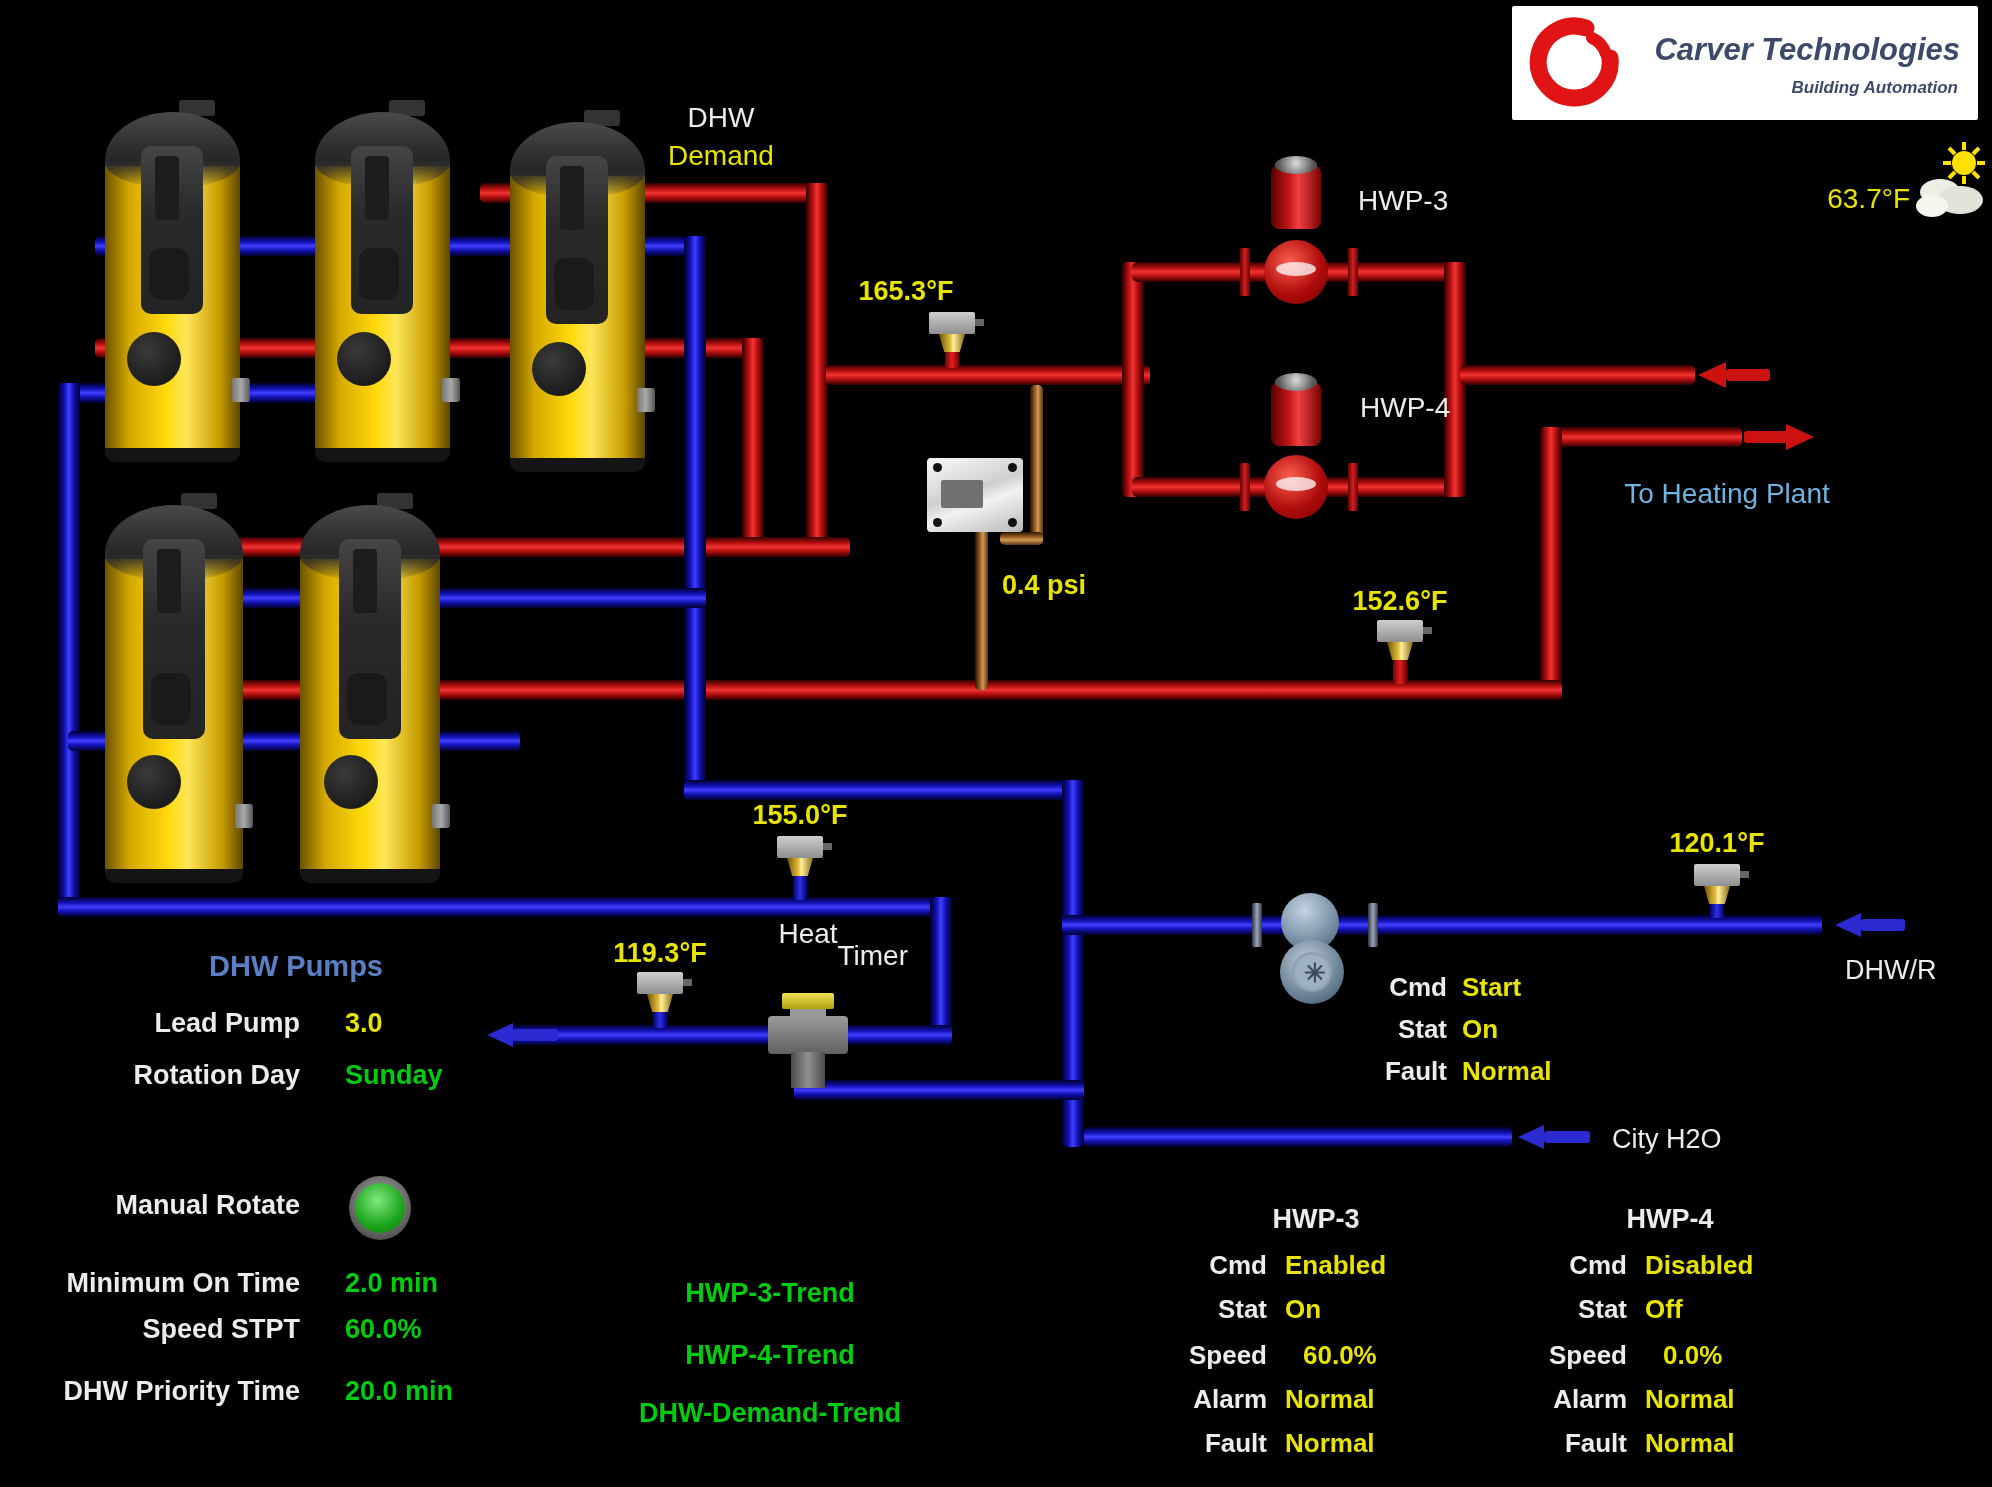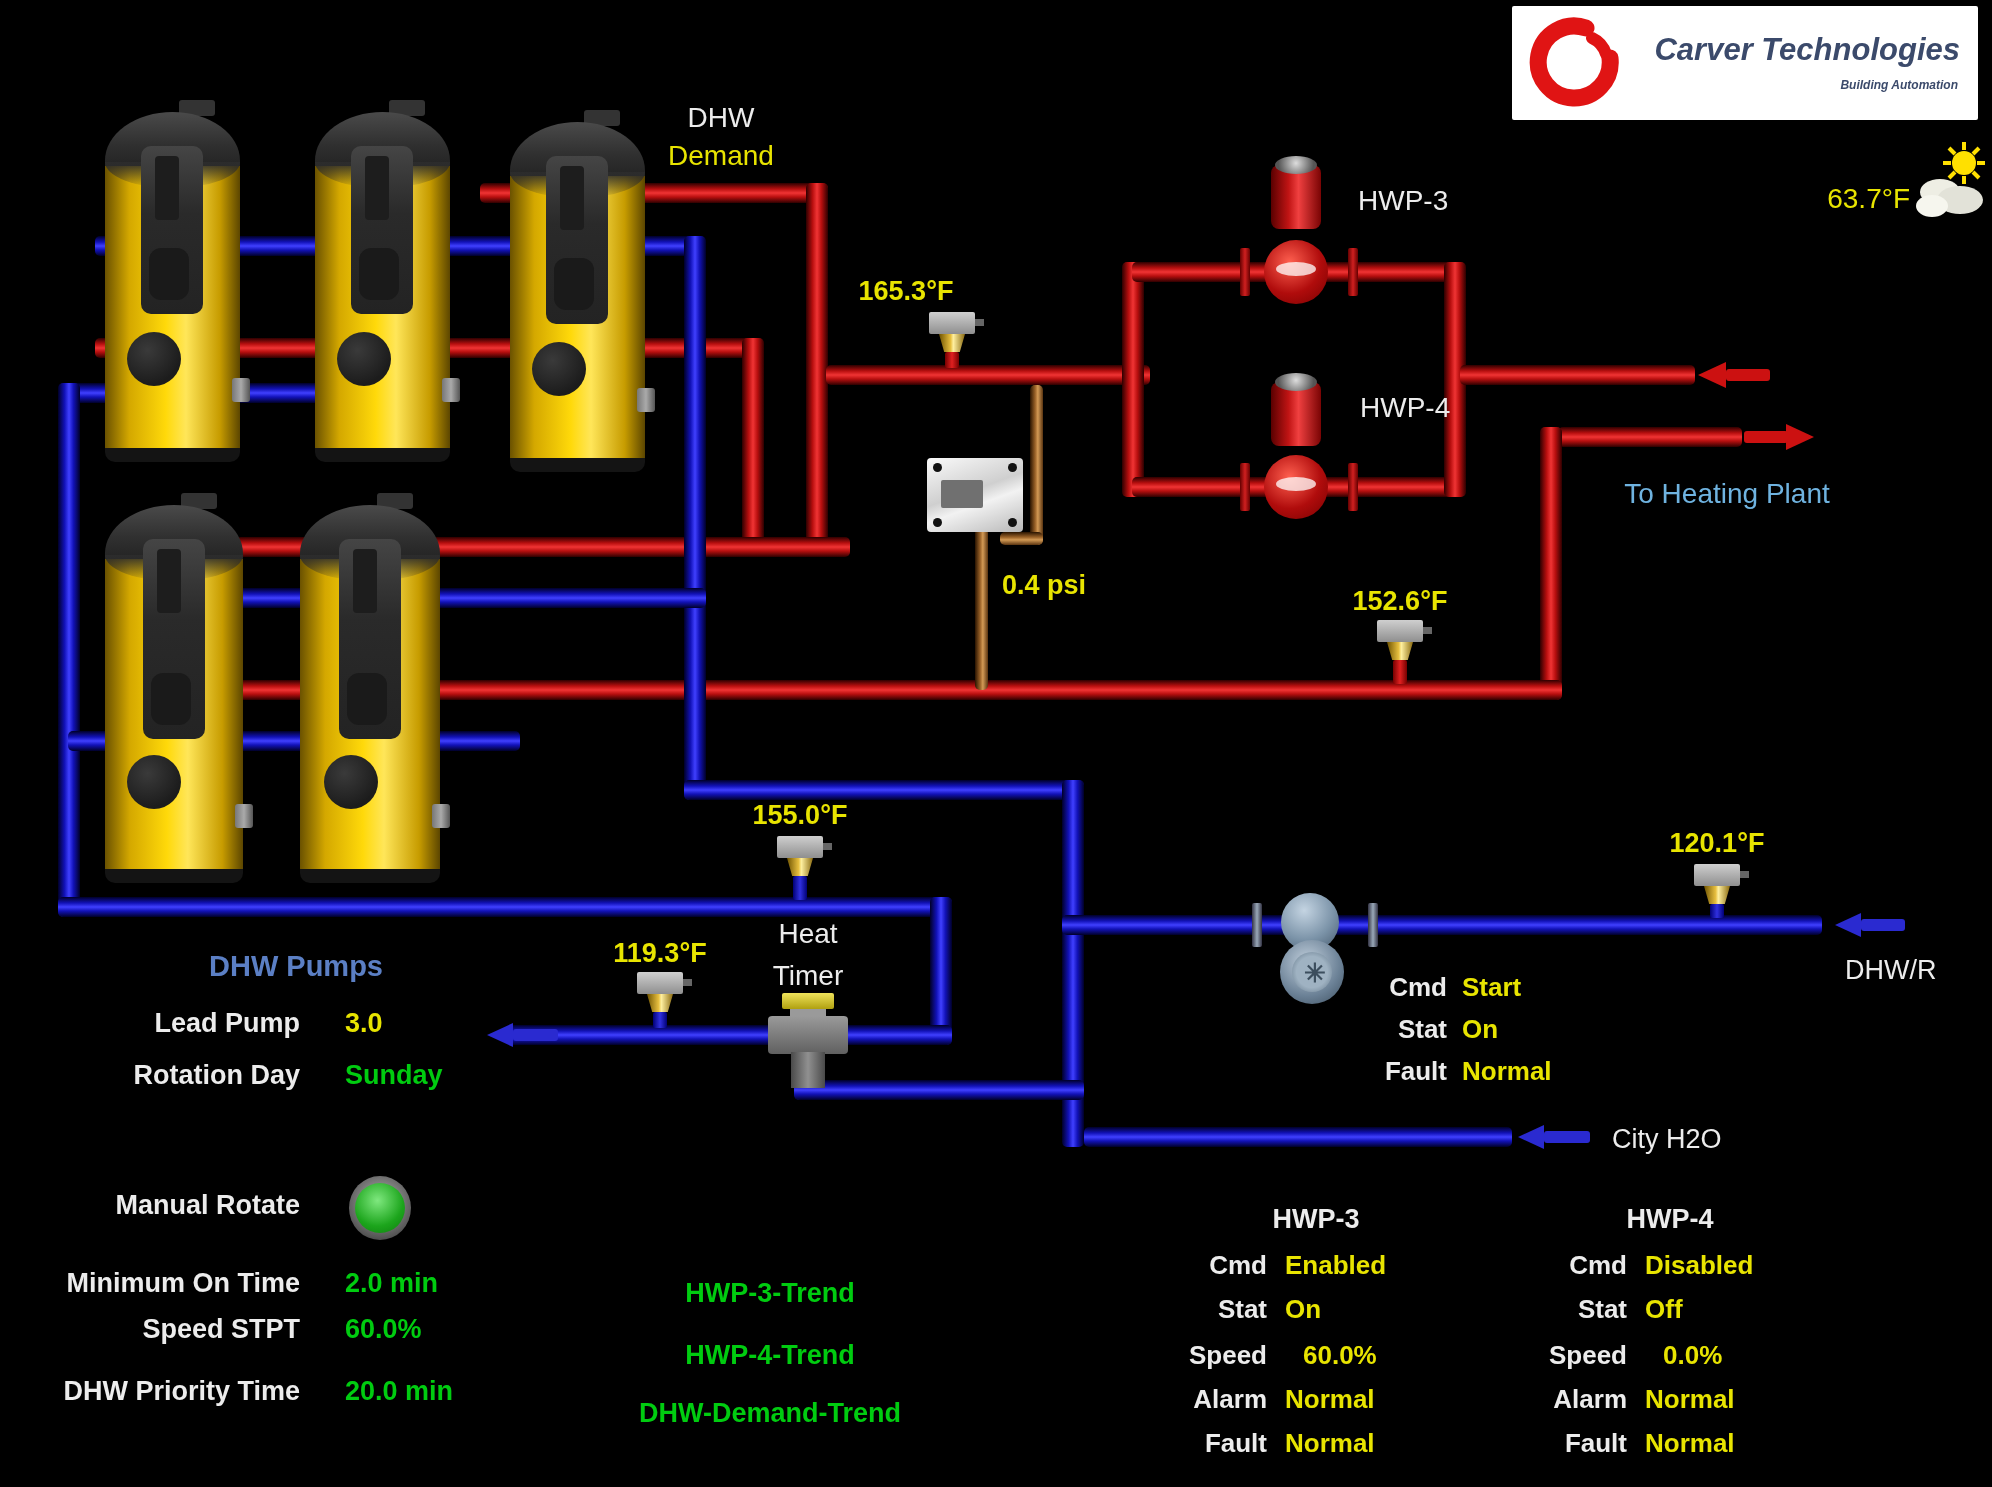--- a/index.html
+++ b/index.html
@@ -108,21 +108,21 @@
   .trend{position:absolute;left:590px;width:360px;text-align:center;color:#00cc10;font-size:27px;font-weight:bold;cursor:pointer;}
   .blocktitle{position:absolute;width:160px;text-align:center;color:#ececec;font-size:27px;font-weight:bold;}
 
   .mbtn{position:absolute;left:349px;top:1176px;width:62px;height:64px;border-radius:50%;
     background:radial-gradient(circle at 50% 42%,#bbb,#555 72%,#222);cursor:pointer;}
   .mbtn:before{content:"";position:absolute;left:6px;top:7px;width:50px;height:50px;border-radius:50%;
     background:radial-gradient(circle at 45% 35%,#7fe87f,#1ca51c 60%,#0d7a0d);}
 
   .logo{position:absolute;left:1512px;top:6px;width:466px;height:114px;background:#fff;border-radius:2px;}
   .logo .company{position:absolute;right:18px;top:26px;font-size:31px;font-weight:bold;font-style:italic;color:#3b4a6b;}
-  .logo .tagline{position:absolute;right:20px;top:72px;font-size:12px;font-weight:bold;font-style:italic;color:#3b4a6b;}
+  .logo .tagline{position:absolute;right:20px;top:72px;font-size:17px;font-weight:bold;font-style:italic;color:#3b4a6b;}
 </style>
 </head>
 <body>
 
 <div class="stage">
 
 
   <div class="logo">
     <svg style="position:absolute;left:14px;top:10px" width="96" height="96" viewBox="0 0 96 96">
       <path d="M60 12 A36 36 0 1 0 84 42" stroke="#e01414" stroke-width="17" fill="none" stroke-linecap="round"></path>
@@ -332,21 +332,21 @@
   <div class="slabel" style="left:1002px;top:570px;width:130px;text-align:left">0.4 psi</div>
 
   <div class="txt w" style="left:621px;top:102px;width:200px;text-align:center;font-size:28px">DHW</div>
   <div class="txt y" style="left:621px;top:140px;width:200px;text-align:center;font-size:28px">Demand</div>
   <div class="txt w" style="left:1358px;top:185px;font-size:28px">HWP-3</div>
   <div class="txt w" style="left:1360px;top:392px;font-size:28px">HWP-4</div>
   <div class="txt cyan" style="left:1602px;top:478px;width:250px;text-align:center;font-size:28px">To Heating Plant</div>
   <div class="txt w" style="left:1845px;top:955px;font-size:27px">DHW/R</div>
   <div class="txt w" style="left:1612px;top:1124px;font-size:27px">City H2O</div>
   <div class="txt w" style="left:708px;top:918px;width:200px;text-align:center;font-size:28px">Heat</div>
-  <div class="txt w" style="left:708px;top:960px;width:200px;text-align:center;font-size:28px">Timer</div>
+  <div class="txt w" style="left:708px;top:940px;width:200px;text-align:right;font-size:28px">Timer</div>
 
   <div class="srow" style="top:972px">
       <span class="sl" style="left:1287px">Cmd</span>
       <span class="sv" style="left:1462px">Start</span>
     </div>
   <div class="srow" style="top:1014px">
       <span class="sl" style="left:1287px">Stat</span>
       <span class="sv" style="left:1462px">On</span>
     </div>
   <div class="srow" style="top:1056px">

